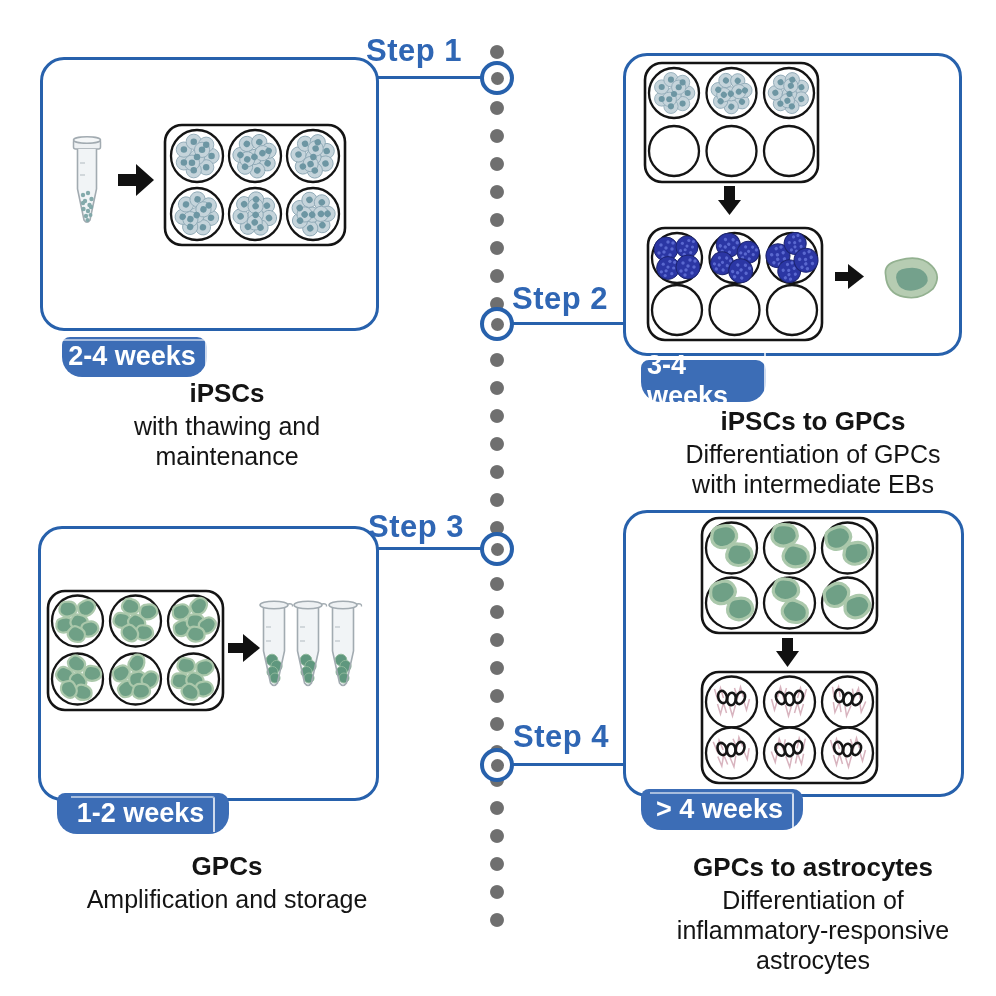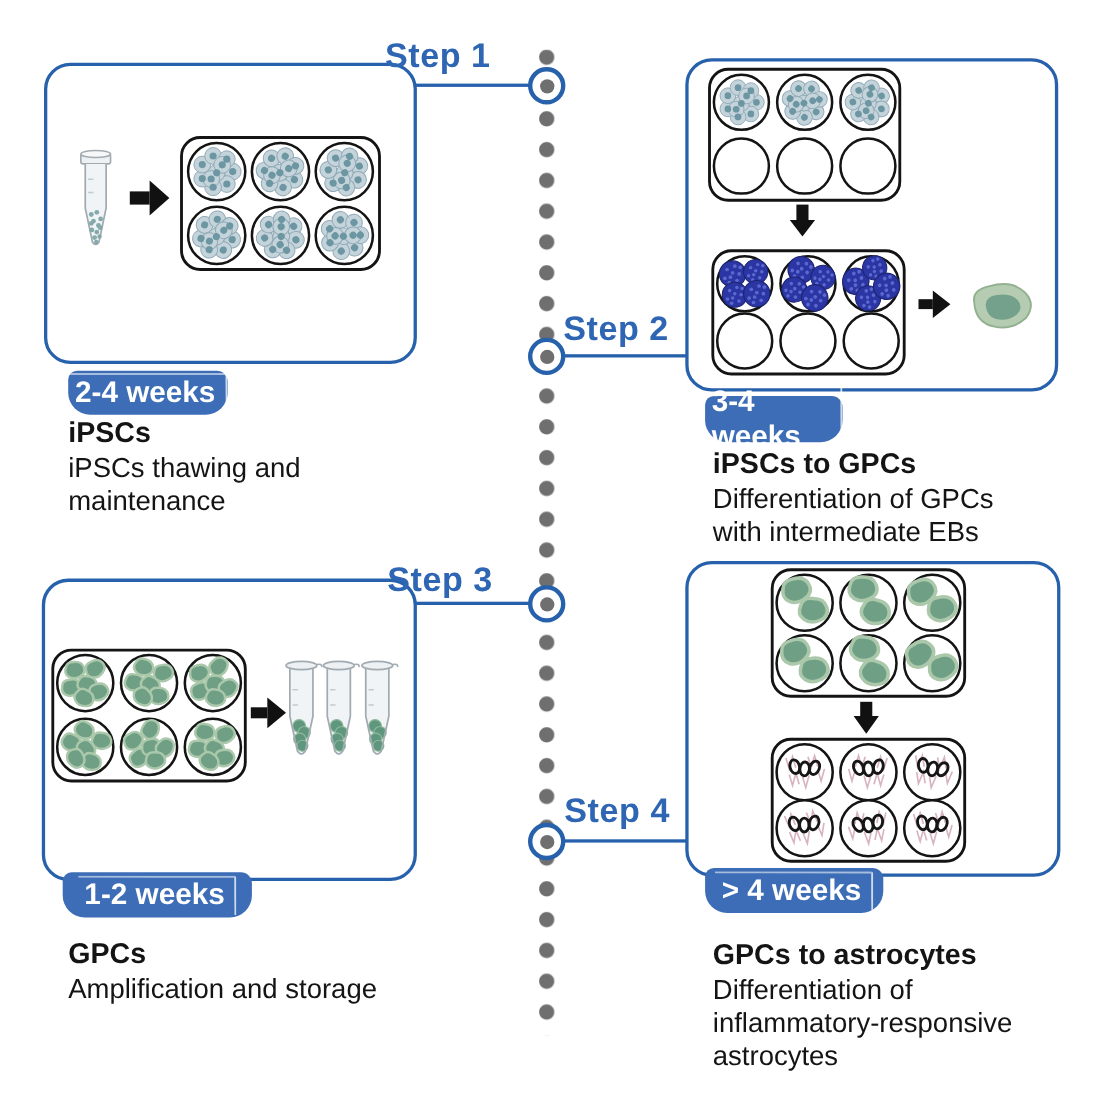--- a/index.html
+++ b/index.html
@@ -23,39 +23,39 @@
     position:absolute;left:480px;width:26px;height:26px;background:#fff;
     border:4px solid var(--accent);border-radius:50%;z-index:4;
     display:flex;align-items:center;justify-content:center;
   }
   .node .node-dot{width:13px;height:13px;border-radius:50%;background:var(--dot);}
   .connector{position:absolute;height:3px;background:var(--accent);z-index:1;}
   .step-label{
     position:absolute;color:var(--steplbl);font-size:31px;font-weight:700;
     letter-spacing:0.5px;z-index:3;line-height:33px;
   }
-  .ralign{text-align:left;width:128px;}
+  .ralign{text-align:center;width:128px;}
   .panel{
     position:absolute;background:#fff;border:3px solid var(--accent);
     border-radius:24px;z-index:2;
   }
   .panel svg{display:block;}
   .badge{
     position:absolute;background:var(--badge);color:#fff;z-index:3;
     display:flex;align-items:center;justify-content:center;
     font-size:27px;font-weight:700;
     border-radius:8px 10px 20px 20px;
   }
   .badge-inner{
     display:inline-block;padding:0 9px 3px 6px;
     border-top:2px solid rgba(255,255,255,0.55);
     border-right:2px solid rgba(255,255,255,0.75);
     border-radius:0 3px 0 10px;
   }
-  .caption{position:absolute;z-index:2;color:#141414;width:330px;}
+  .caption{position:absolute;z-index:2;color:#141414;width:330px;text-align:center;}
   .cap-title{font-size:26px;font-weight:700;line-height:30px;margin-bottom:3px;}
   .cap-desc{font-size:25px;line-height:30px;white-space:pre-line;}
   .defs-hidden{position:absolute;width:0;height:0;overflow:hidden;}
 </style>
 </head>
 <body>
 
 <svg class="defs-hidden" aria-hidden="true">
   <defs>
     <g id="colony">
@@ -357,21 +357,21 @@
     </div>
   <div class="badge" style="left:57px;top:793px;width:172px;height:41px">
       <span class="badge-inner">1-2 weeks</span>
     </div>
   <div class="badge" style="left:641px;top:789px;width:162px;height:41px">
       <span class="badge-inner">&gt; 4 weeks</span>
     </div>
 
   <div class="caption" style="left:62px;top:378px">
     <div class="cap-title">iPSCs</div>
-    <div class="cap-desc">iPSCs thawing and
+    <div class="cap-desc">with thawing and
 maintenance</div>
   </div>
   <div class="caption" style="left:62px;top:851px">
     <div class="cap-title">GPCs</div>
     <div class="cap-desc">Amplification and storage</div>
   </div>
   <div class="caption" style="left:648px;top:406px">
     <div class="cap-title">iPSCs to GPCs</div>
     <div class="cap-desc">Differentiation of GPCs
 with intermediate EBs</div>

